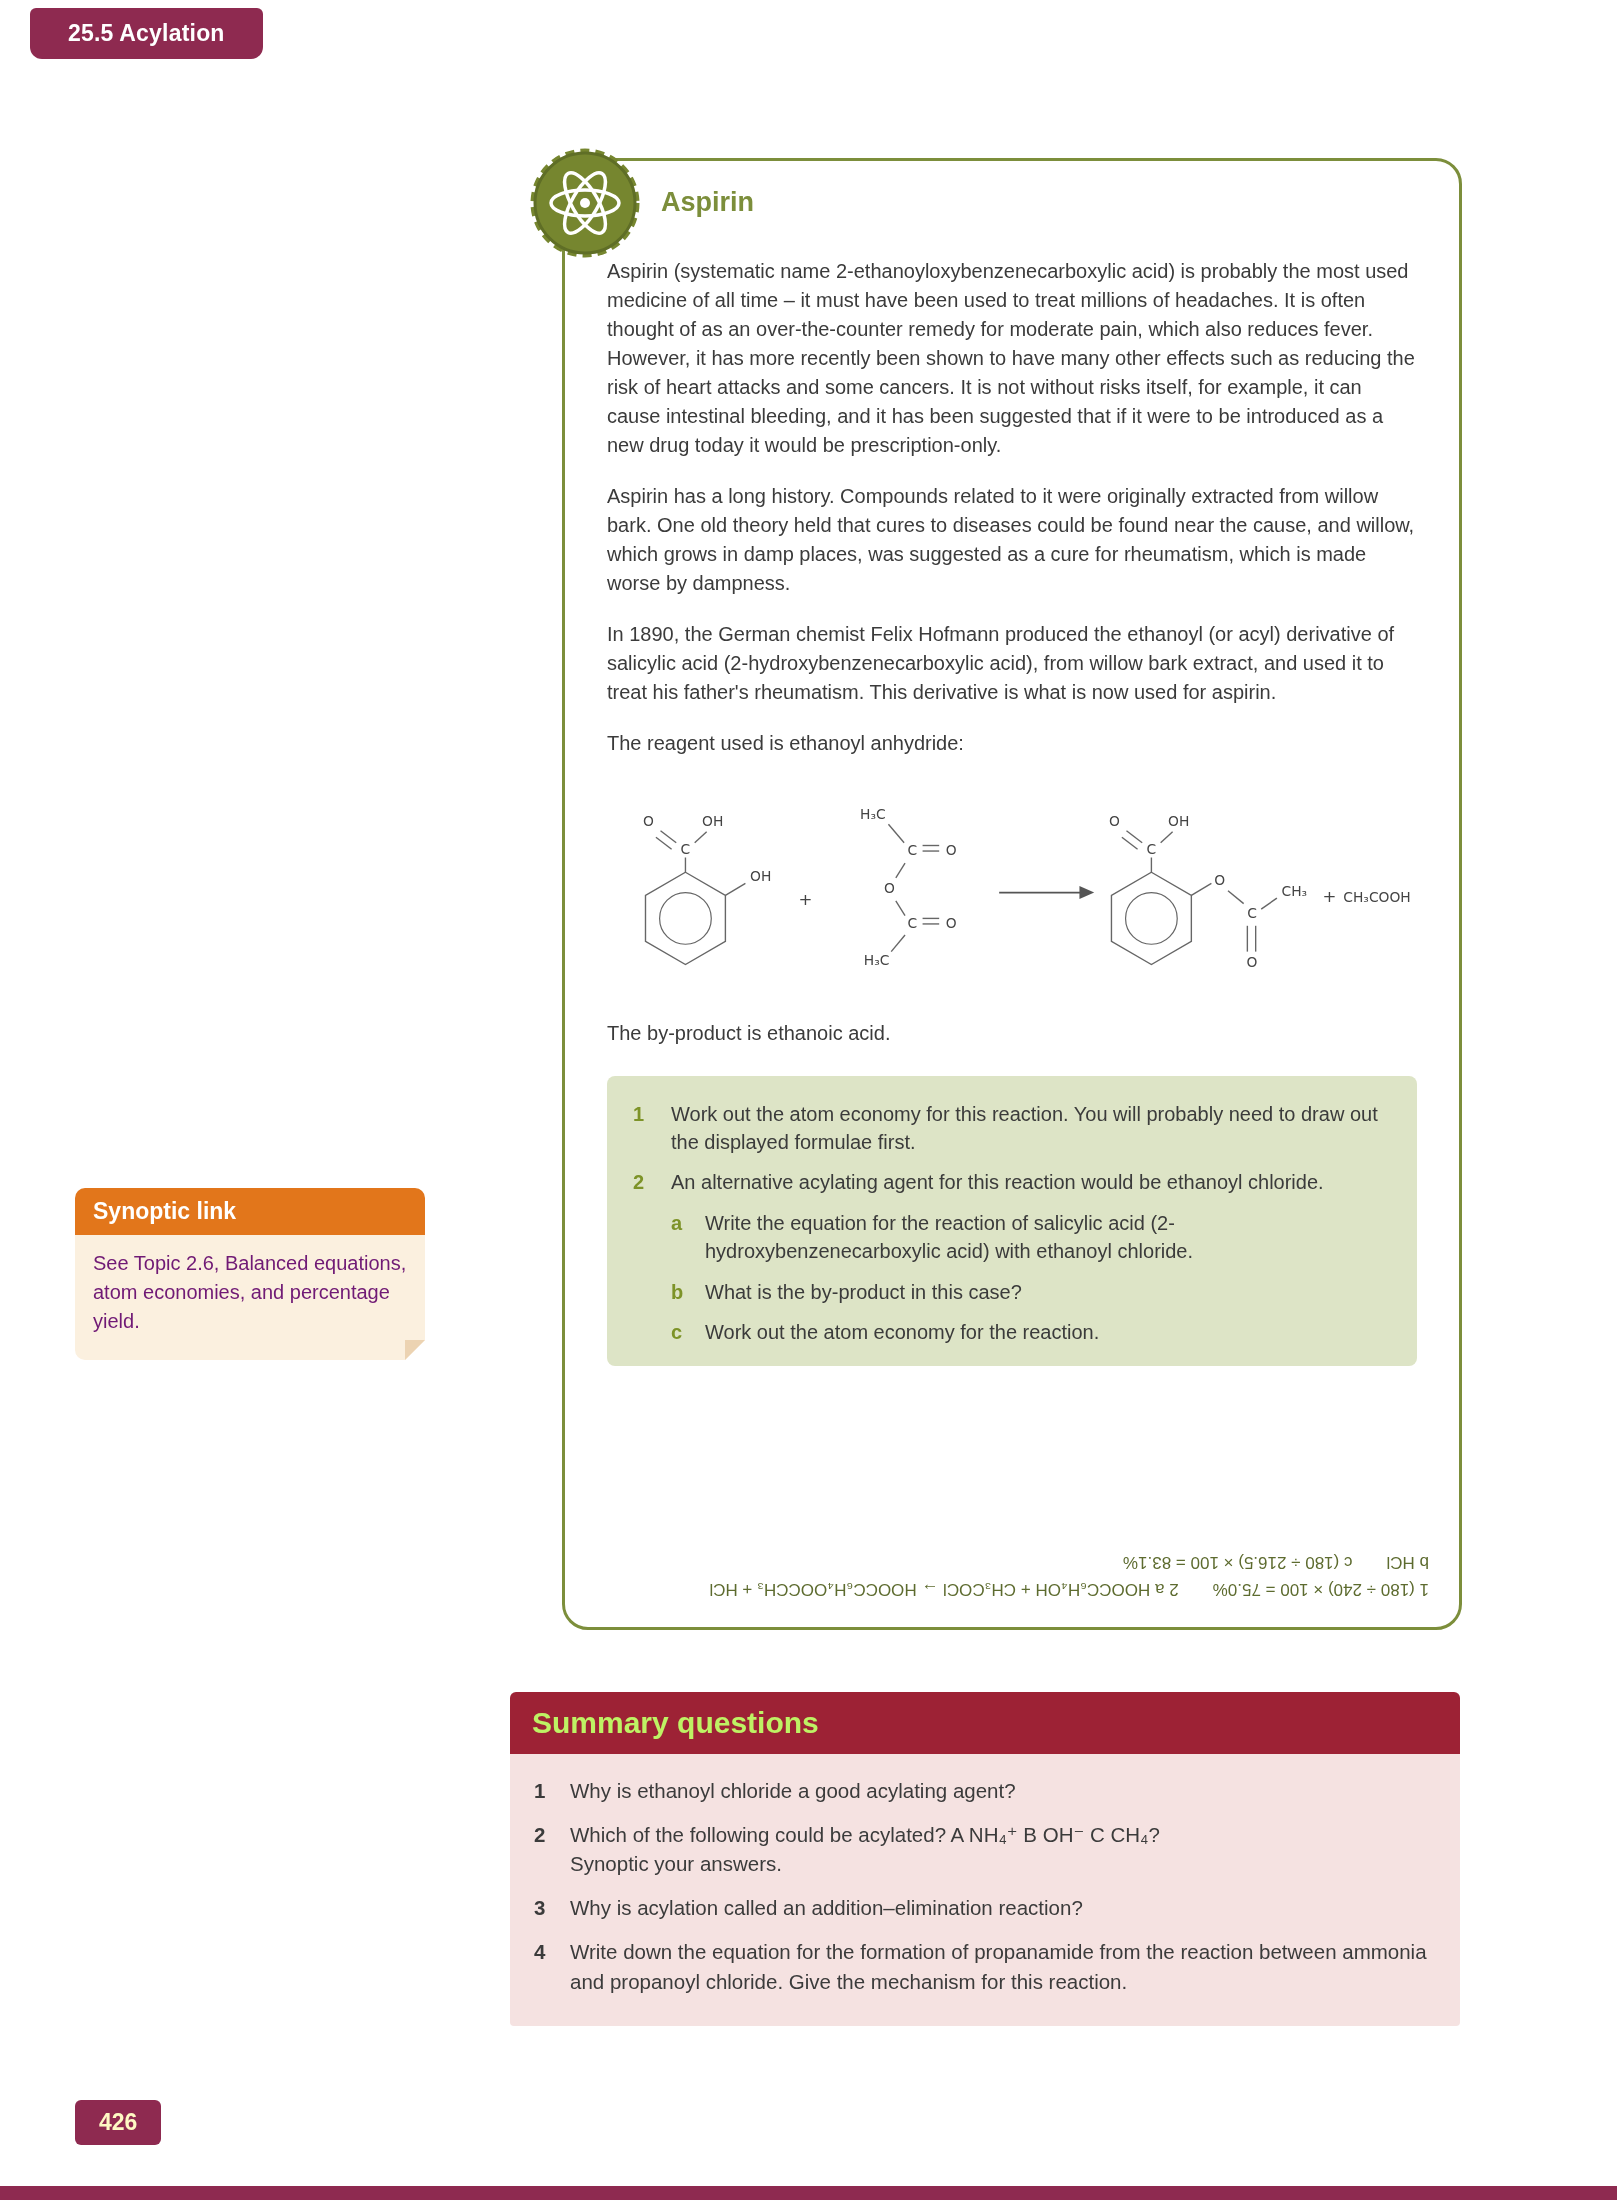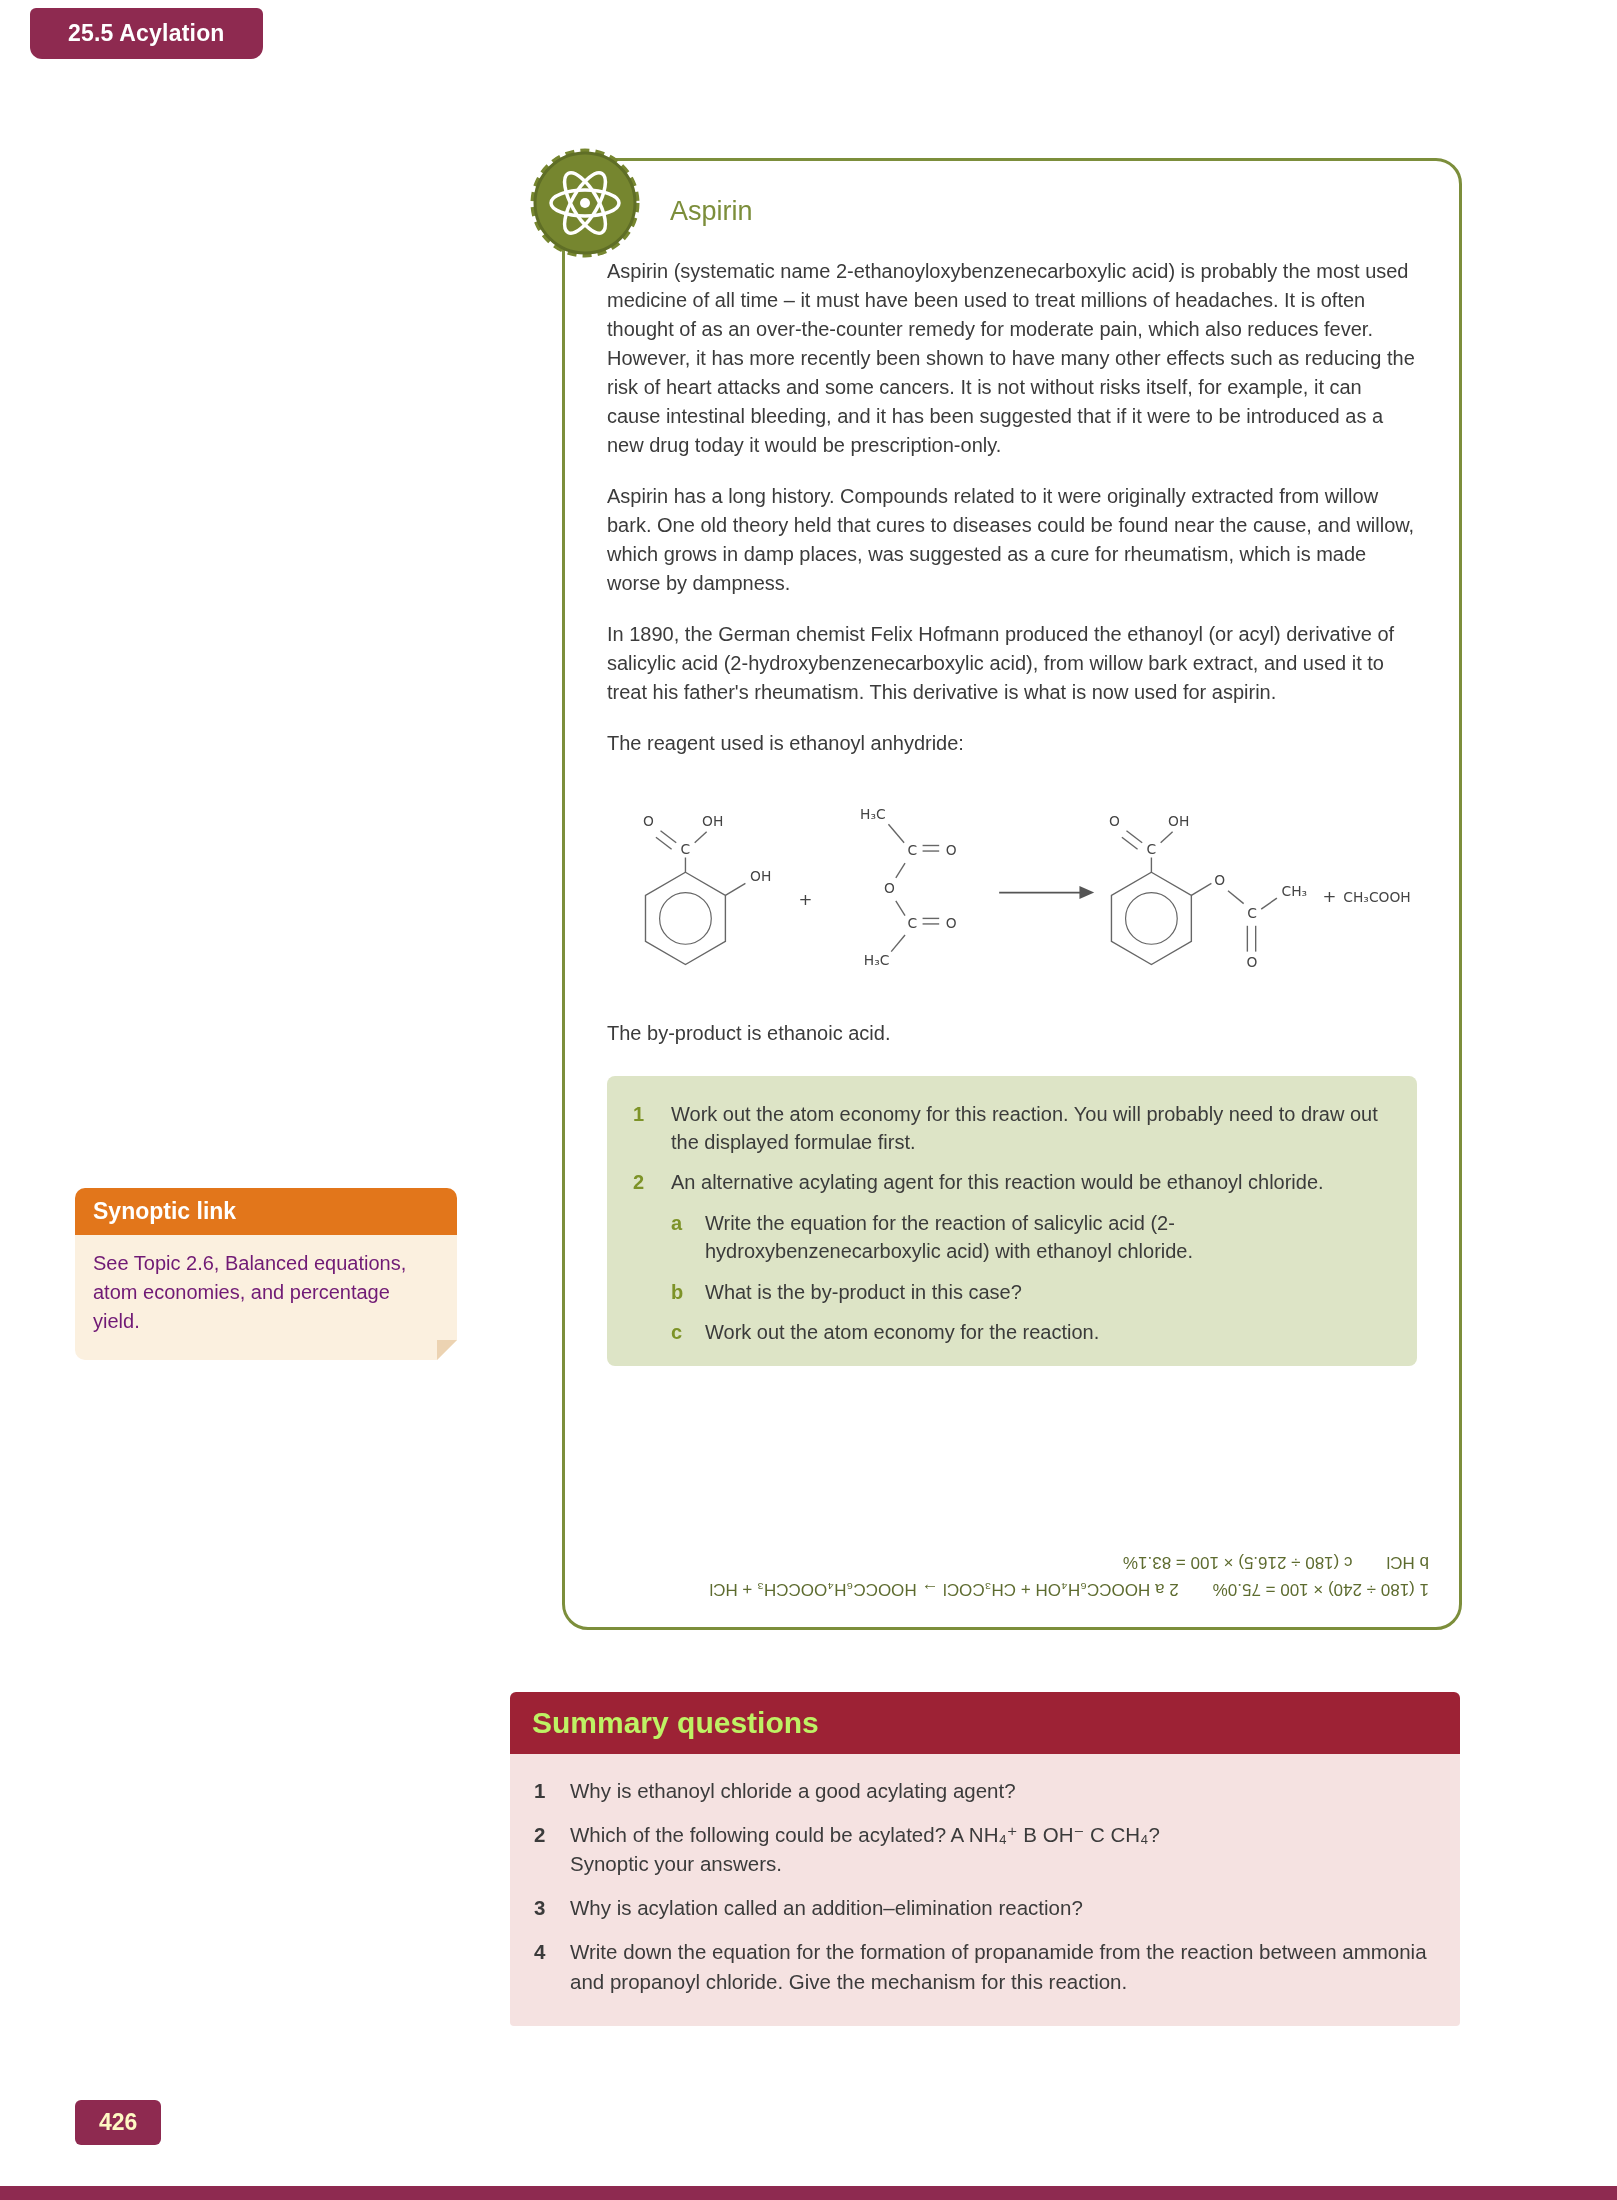--- a/index.html
+++ b/index.html
@@ -15,21 +15,21 @@
     background:#8e2a50; color:#ffffff; font-weight:bold; font-size:23px;
     padding:12px 38px; border-radius:6px 6px 12px 12px; letter-spacing:.2px;
   }
 
   
   .aspirin-box {
     position:absolute; left:562px; top:158px; width:900px; height:1472px;
     border:3px solid #7c8e3b; border-radius:26px; background:#fff; box-sizing:border-box;
   }
   .atom-icon { position:absolute; left:-36px; top:-14px; width:112px; height:112px; }
-  .aspirin-title { position:absolute; left:96px; top:26px; margin:9px; font-size:27px; color:#7c8e3b; font-weight:normal; }
+  .aspirin-title { position:absolute; left:96px; top:26px; margin:0; font-size:27px; color:#7c8e3b; font-weight:bold; }
   .box-content { padding:96px 42px 0 42px; }
   .para { font-size:20px; line-height:1.45; margin:0 0 22px 0; }
   .diagram { margin:10px 0 8px 0; }
   .diagram svg { display:block; width:812px; height:auto; }
   .bond { stroke:#666; stroke-width:1.5; }
   .ring { fill:none; stroke:#666; stroke-width:1.5; }
   .ring-circle { fill:none; stroke:#666; stroke-width:1.3; }
   .atom-label { font-family:"DejaVu Sans",sans-serif; font-size:15px; fill:#444; }
   .plus-label { font-family:"DejaVu Sans",sans-serif; font-size:18px; fill:#444; }
 
@@ -46,21 +46,21 @@
   .q-text { flex:1; }
 
   
   .answers {
     position:absolute; left:70px; right:30px; bottom:24px;
     transform:rotate(180deg); text-align:left;
     font-size:17px; line-height:1.6; color:#5d6b2f;
   }
 
   
-  .synoptic { position:absolute; left:75px; top:1188px; width:382px; }
+  .synoptic { position:absolute; left:75px; top:1188px; width:350px; }
   .syn-header {
     background:#e2761b; color:#fff; font-weight:bold; font-size:23px;
     padding:10px 18px; border-radius:10px 10px 0 0;
   }
   .syn-body {
     position:relative; background:#fbf0df; color:#701a75; font-size:20px; line-height:1.45;
     padding:14px 18px 24px; border-radius:0 0 10px 10px;
     clip-path:polygon(0 0, 100% 0, 100% calc(100% - 20px), calc(100% - 20px) 100%, 0 100%);
   }
   .syn-fold {

